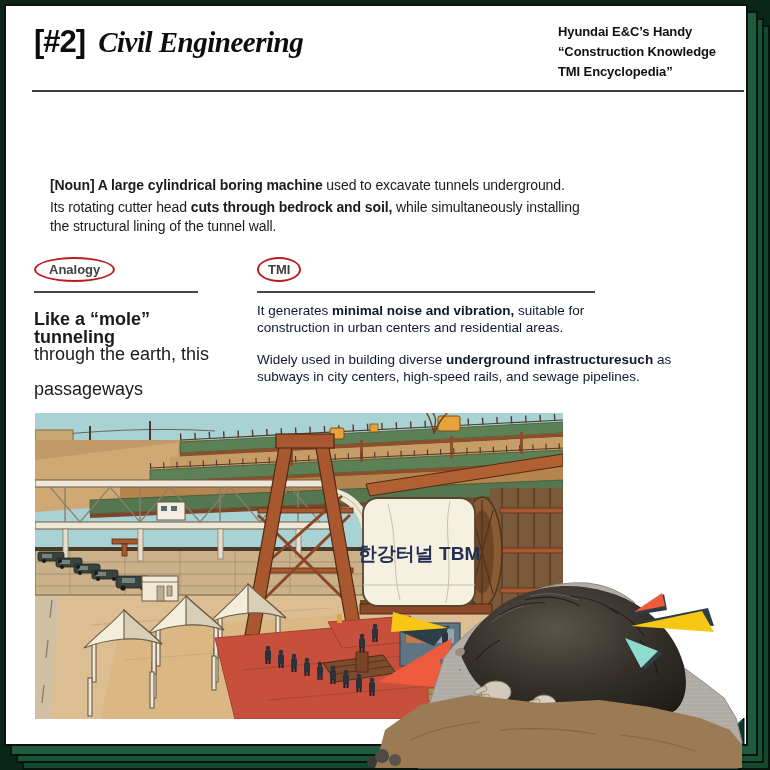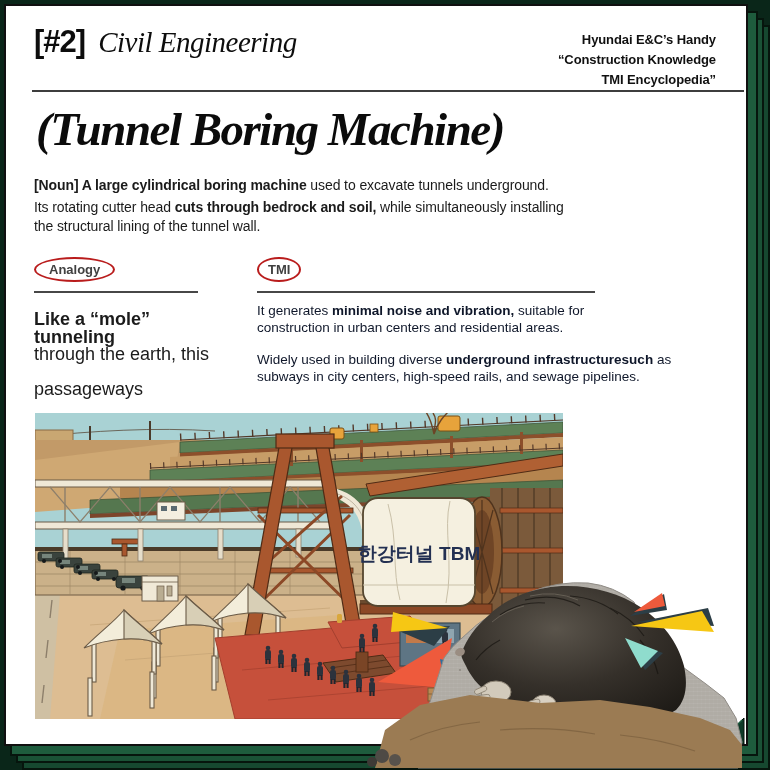--- a/index.html
+++ b/index.html
@@ -7,31 +7,31 @@
        font-family:"Liberation Sans",sans-serif;overflow:hidden}
   .sheet{position:absolute;border:2px solid #06150d;box-sizing:border-box}
   #sheet4{left:22px;top:25px;width:748px;height:745px;background:#164830}
   #sheet3{left:16px;top:18px;width:748px;height:745px;background:#1a5236}
   #sheet2{left:10px;top:11px;width:748px;height:745px;background:#1e5c3d}
   #card{position:absolute;left:4px;top:4px;width:744px;height:742px;background:#ffffff;
         border:2px solid #101010;box-sizing:border-box}
   
   .hdr-left{position:absolute;left:28px;top:18px;display:flex;align-items:baseline;gap:13px;color:#0d0d0d}
   .issue{font-size:31px;font-weight:800;letter-spacing:-1px}
-  .series{font-size:29px;font-weight:normal;font-style:italic;font-family:"Liberation Serif",serif;letter-spacing:-0.5px}
-  .tagline{position:absolute;right:30px;top:24px;text-align:right;font-size:13px;font-weight:bold;
+  .series{font-size:29px;font-weight:bold;font-style:italic;font-family:"Liberation Serif",serif;letter-spacing:-0.5px}
+  .tagline{position:absolute;right:30px;top:16px;font-size:13px;font-weight:bold;
            line-height:20px;color:#101010;letter-spacing:-0.1px}
   .divider{position:absolute;left:26px;top:84px;width:712px;height:2px;background:#3d3d3d}
   
   .title{position:absolute;left:28px;top:96px;display:flex;align-items:baseline;white-space:nowrap;color:#0b0b0b}
   .title-term{font-size:54px;font-weight:800;letter-spacing:-2px}
   .title-exp{font-size:47px;font-weight:bold;font-style:italic;font-family:"Liberation Serif",serif;
              letter-spacing:-1.5px;margin-left:2px}
   
-  .definition{position:absolute;left:28px;top:170px;width:600px;font-size:14px;line-height:19.5px;
+  .definition{position:absolute;left:44px;top:170px;width:600px;font-size:14px;line-height:19.5px;
               color:#1b1b1b;letter-spacing:-0.1px}
   .definition p{margin:0 0 2px 0}
   
   .badge{display:inline-block;border:2px solid #b91c1c;border-radius:50%;padding:3px 13px;
          font-weight:bold;font-size:13px;color:#404040}
   .badge.small{padding:3px 9px}
   .rule{height:2px;background:#474747;margin-top:9px}
   .section-analogy{position:absolute;left:28px;top:251px;width:178px}
   .section-analogy .rule{width:164px}
   .section-tmi{position:absolute;left:251px;top:251px;width:470px}
@@ -55,21 +55,20 @@
     <span class="series">Civil Engineering</span>
   </div>
   <div class="tagline">
     <div>Hyundai E&amp;C’s Handy</div>
     <div>“Construction Knowledge</div>
     <div>TMI Encyclopedia”</div>
   </div>
   <div class="divider"></div>
 
   <div class="title">
-      <span class="title-exp">(Tunnel Boring Machine)</span>
   </div>
 
   <div class="definition">
     <p><b>[Noun] A large cylindrical boring machine</b><span> used to excavate tunnels underground.</span></p>
     <p><span>Its rotating cutter head </span><b>cuts through bedrock and soil,</b><span> while simultaneously installing</span><br><span>the structural lining of the tunnel wall.</span></p>
   </div>
 
   <div class="section-analogy">
     <span class="badge">Analogy</span>
     <div class="rule"></div>

